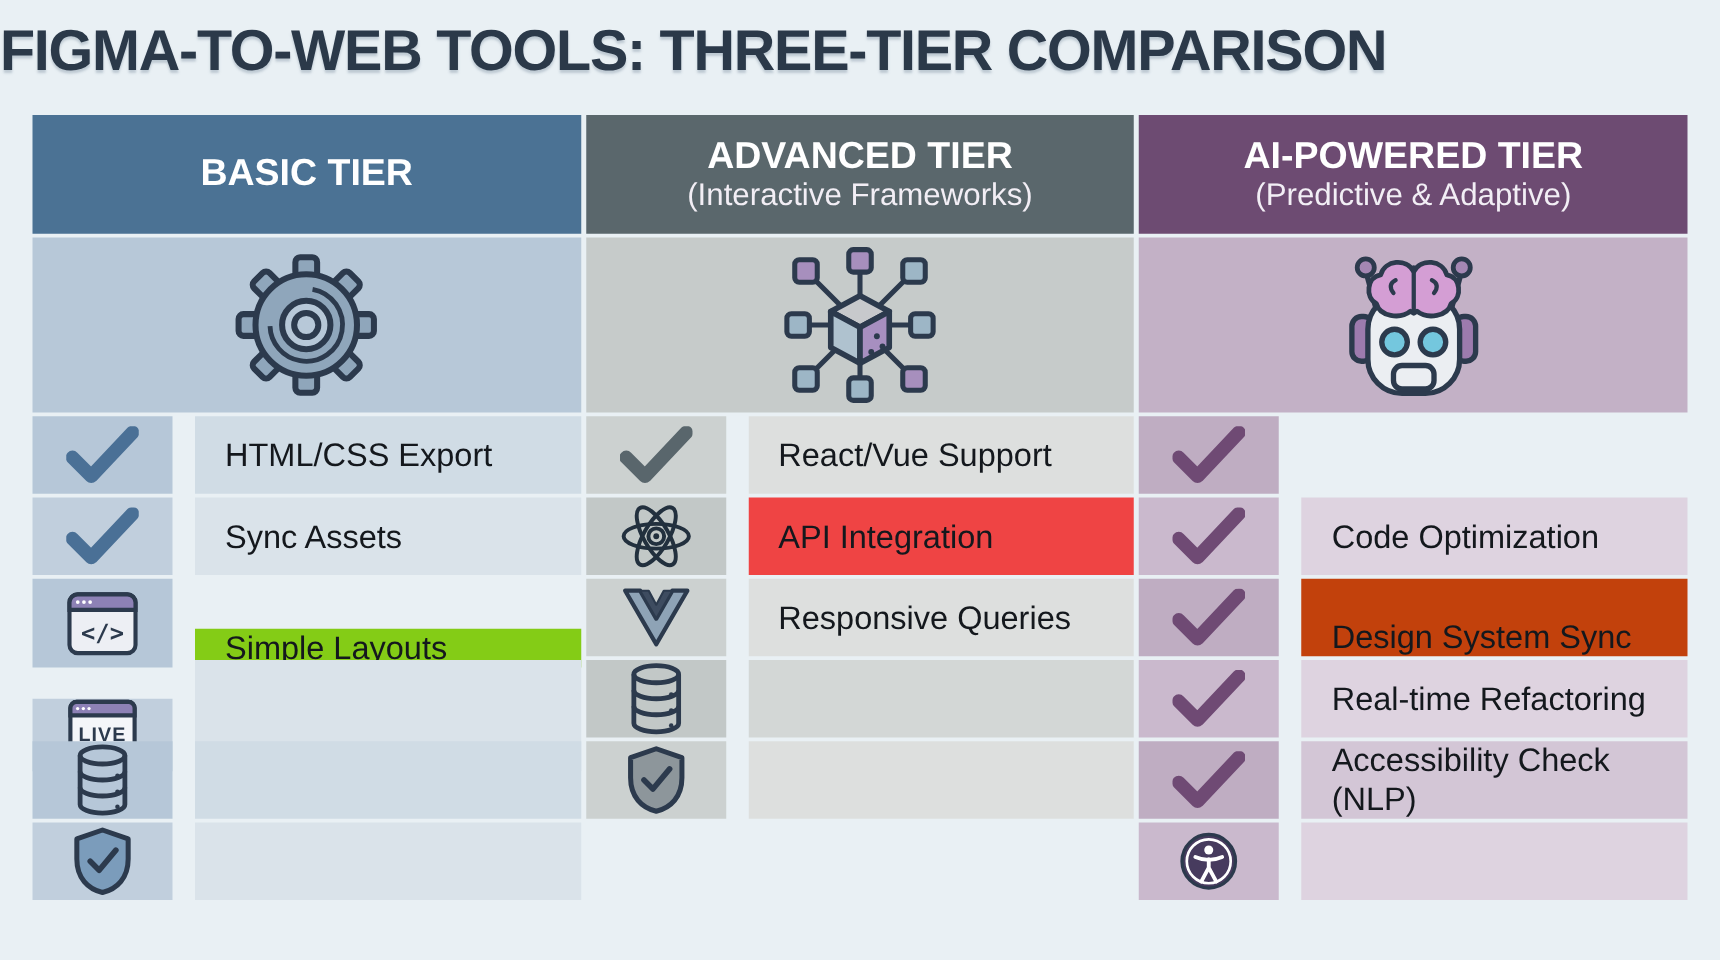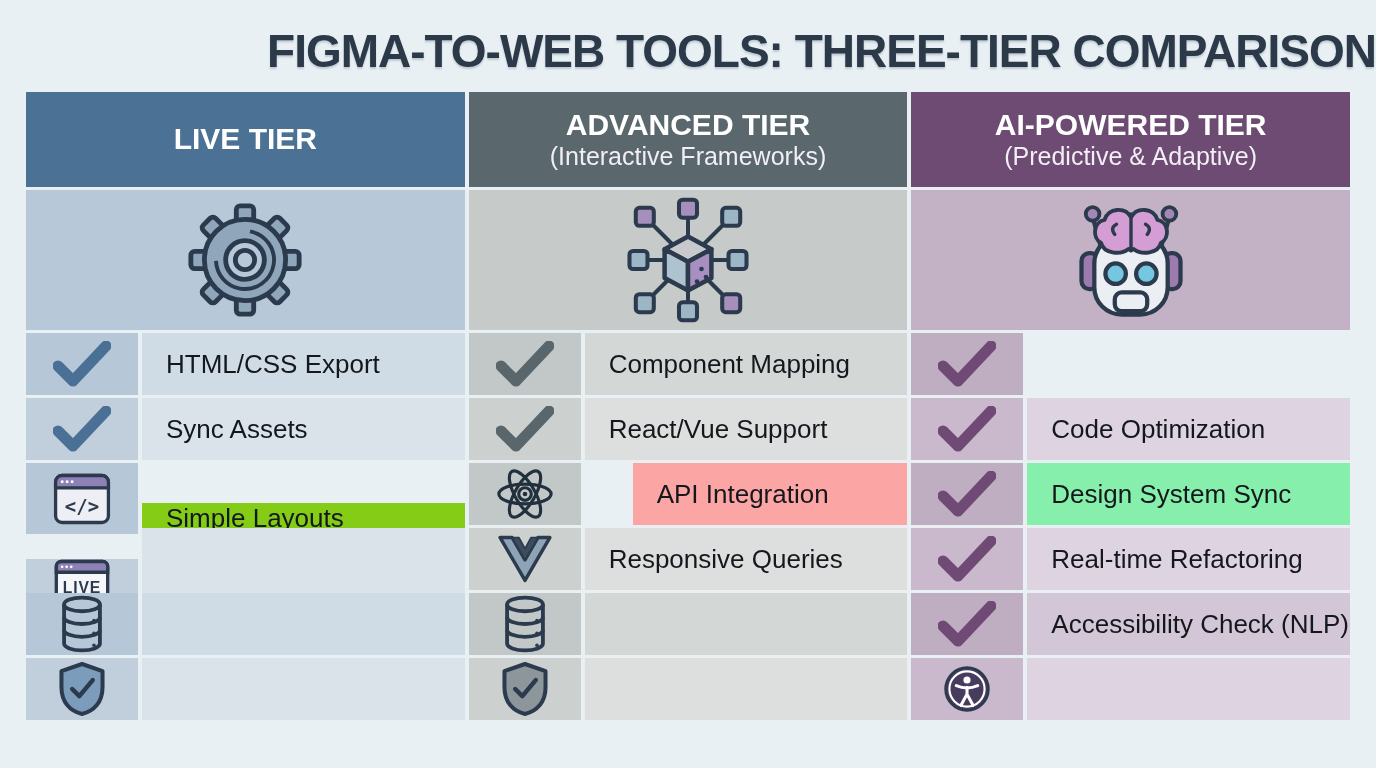--- a/index.html
+++ b/index.html
@@ -3,52 +3,52 @@
 <meta charset="utf-8">
 <style>
   html,body{margin:0;padding:0;}
   body{
     width:1376px;height:768px;overflow:hidden;
     background:#e9f0f4;
     font-family:"Liberation Sans", sans-serif;
     position:relative;
   }
   .title{
-    margin:0;padding-top:24px;
-    text-align:right;
+    margin:0;padding-top:13px;
+    text-align:left;
     font-size:46px;font-weight:bold;letter-spacing:-1px;
     color:#2b3949;
     text-shadow:0 2px 2px rgba(110,130,150,.35);
   }
   .table{
     position:absolute;left:26px;top:92px;width:1324px;
     display:grid;grid-template-columns:1fr 1fr 1fr;gap:4px;
   }
   .column{display:flex;flex-direction:column;gap:3px;}
   .header{
     height:95px;display:flex;flex-direction:column;
     justify-content:center;align-items:center;color:#fff;
   }
   .h-title{font-size:30px;font-weight:bold;line-height:1.15;}
   .h-sub{font-size:25px;line-height:1.15;color:#f2eef5;}
   .icon-row{height:140px;display:flex;align-items:center;justify-content:center;}
-  .feature-row{height:62px;display:grid;grid-template-columns:112px 1fr;gap:4px;}
+  .feature-row{height:62px;display:grid;grid-template-columns:112px 1fr;gap:18px;}
   .icon-cell{display:flex;align-items:center;justify-content:center;}
   .text-cell{display:flex;align-items:center;padding-left:24px;font-size:26px;color:#14181d;}
   .tier-icon,.row-icon{display:flex;align-items:center;justify-content:center;}
   svg{display:block;}
 </style>
 </head>
 <body style="background: rgb(233, 240, 244);">
 
 <h1 class="title" style="color: rgb(43, 57, 73);">FIGMA-TO-WEB TOOLS: THREE-TIER COMPARISON</h1>
 <div class="table" id="table">
     <div class="column">
       <div class="header" style="background: rgb(75, 114, 148);">
-        <div class="h-title">LIVE TIER</div>
+        <div class="h-title">BASIC TIER</div>
       </div>
       <div class="icon-row" style="background: rgb(183, 200, 216);">
         <div class="tier-icon">
           <svg width="116" height="116" viewBox="0 0 120 120">
       <g fill="#8fa6bb" stroke="#2c3a4d" stroke-width="5" stroke-linejoin="round">
               <rect x="51" y="4" width="18" height="22" rx="4" transform="rotate(0 60 60)"></rect>
               <rect x="51" y="4" width="18" height="22" rx="4" transform="rotate(45 60 60)"></rect>
               <rect x="51" y="4" width="18" height="22" rx="4" transform="rotate(90 60 60)"></rect>
               <rect x="51" y="4" width="18" height="22" rx="4" transform="rotate(135 60 60)"></rect>
               <rect x="51" y="4" width="18" height="22" rx="4" transform="rotate(180 60 60)"></rect>
@@ -190,32 +190,20 @@
         <polygon points="44,58 70,72 70,104 44,90" fill="#afc2cf"></polygon>
         <polygon points="96,58 70,72 70,104 96,90" fill="#a78fc0"></polygon>
       </g>
       <circle cx="85" cy="80" r="2.6" fill="#2c3a4d"></circle>
       <circle cx="90" cy="89" r="2.6" fill="#2c3a4d"></circle>
       <circle cx="80" cy="94" r="2.6" fill="#2c3a4d"></circle>
           </svg>
         </div>
       </div>
       <div class="feature-row">
-        <div class="icon-cell" style="background: rgb(194, 200, 199);">
-          <div class="row-icon">
-            <svg width="58" height="46" viewBox="0 0 58 46">
-              <path d="M5 25 L20 40 L53 5" fill="none" stroke="#59666c" stroke-width="11" stroke-linecap="round" stroke-linejoin="round"></path>
-            </svg>
-          </div>
-        </div>
-        <div class="text-cell" style="background: rgb(211, 215, 214);">
-          <span>Component Mapping</span>
-        </div>
-      </div>
-      <div class="feature-row">
         <div class="icon-cell" style="background: rgb(204, 209, 208);">
           <div class="row-icon">
             <svg width="58" height="46" viewBox="0 0 58 46">
               <path d="M5 25 L20 40 L53 5" fill="none" stroke="#59666c" stroke-width="11" stroke-linecap="round" stroke-linejoin="round"></path>
             </svg>
           </div>
         </div>
         <div class="text-cell" style="background: rgb(221, 223, 222);">
           <span>React/Vue Support</span>
         </div>
@@ -227,21 +215,21 @@
       <g fill="none" stroke="#22303e" stroke-width="3.5">
         <ellipse cx="33" cy="30" rx="29" ry="11"></ellipse>
         <ellipse cx="33" cy="30" rx="29" ry="11" transform="rotate(60 33 30)"></ellipse>
         <ellipse cx="33" cy="30" rx="29" ry="11" transform="rotate(120 33 30)"></ellipse>
         <circle cx="33" cy="30" r="7"></circle>
       </g>
       <circle cx="33" cy="30" r="2.6" fill="#22303e"></circle>
             </svg>
           </div>
         </div>
-        <div class="text-cell" style="background: #fca5a5; margin-left: 48px;">
+        <div class="text-cell" style="background: #ef4444;">
           <span>API Integration</span>
         </div>
       </div>
       <div class="feature-row">
         <div class="icon-cell" style="background: rgb(204, 209, 208);">
           <div class="row-icon">
             <svg width="56" height="48" viewBox="0 0 64 56">
       <polygon points="3,3 17,3 32,29 47,3 61,3 32,53" fill="#8ea3b6" stroke="#2c3a4d" stroke-width="4" stroke-linejoin="round"></polygon>
       <polygon points="17,3 25,3 32,16 39,3 47,3 32,29" fill="#3e4c60" stroke="#2c3a4d" stroke-width="2" stroke-linejoin="round"></polygon>
             </svg>
@@ -332,21 +320,21 @@
         </div>
       </div>
       <div class="feature-row">
         <div class="icon-cell" style="background: rgb(191, 173, 194);">
           <div class="row-icon">
             <svg width="58" height="46" viewBox="0 0 58 46">
               <path d="M5 25 L20 40 L53 5" fill="none" stroke="#6f4a74" stroke-width="11" stroke-linecap="round" stroke-linejoin="round"></path>
             </svg>
           </div>
         </div>
-        <div class="text-cell" style="background: #86efac;">
+        <div class="text-cell" style="background: #c2410c; align-items: flex-end;">
           <span>Design System Sync</span>
         </div>
       </div>
       <div class="feature-row">
         <div class="icon-cell" style="background: rgb(202, 185, 205);">
           <div class="row-icon">
             <svg width="58" height="46" viewBox="0 0 58 46">
               <path d="M5 25 L20 40 L53 5" fill="none" stroke="#6f4a74" stroke-width="11" stroke-linecap="round" stroke-linejoin="round"></path>
             </svg>
           </div>

